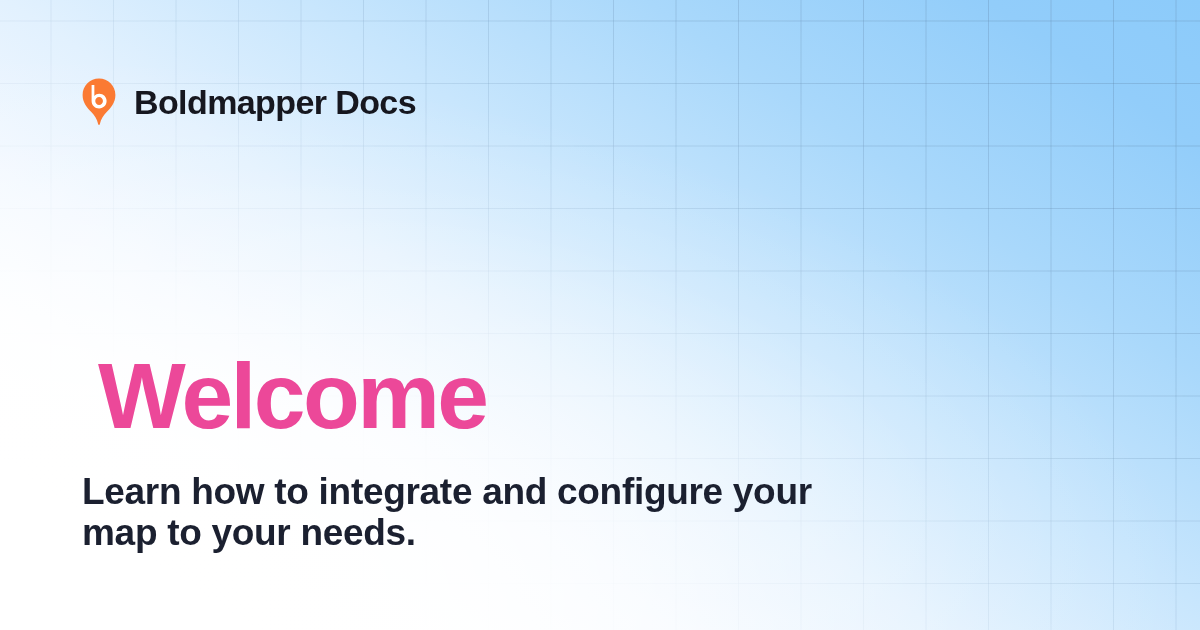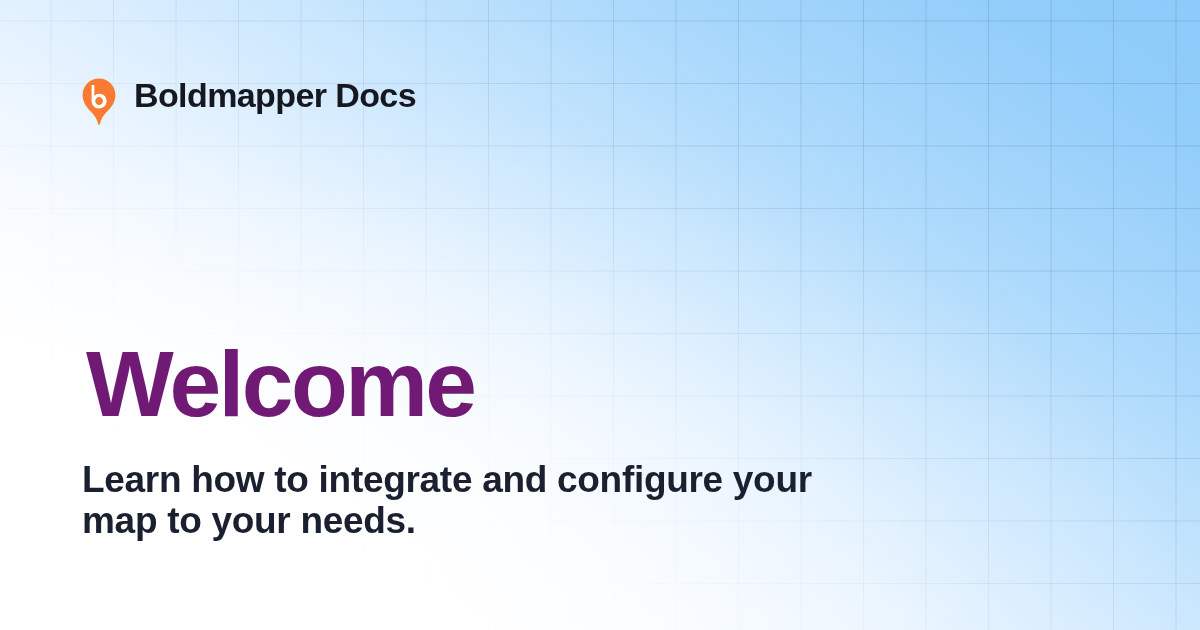--- a/index.html
+++ b/index.html
@@ -95,20 +95,21 @@
     position: absolute;
     inset: 0;
   }
 
   
   .brand {
     position: absolute;
     left: 82px;
     top: 78px;
     display: flex;
+    align-items: center;
     gap: 18px;
   }
   .brand-mark {
     width: 34px;
     height: 48px;
     display: block;
     flex: 0 0 auto;
   }
   .brand-name {
     font-size: 34px;
@@ -124,22 +125,22 @@
     position: absolute;
     left: 82px;
     top: 334px;
     width: 900px;
   }
   .headline {
     font-size: 93px;
     font-weight: 700;
     letter-spacing: -2.6px;
     line-height: 1;
-    color: #701a75;
-    margin: 4px;
+    color: #ec4899;
+    margin: 16px;
     white-space: nowrap;
   }
   .subheadline {
     margin: 28px 0 0 0;
     font-size: 37px;
     font-weight: 700;
     line-height: 41px;
     letter-spacing: -0.3px;
     color: #1b2030;
     max-width: 730px;

